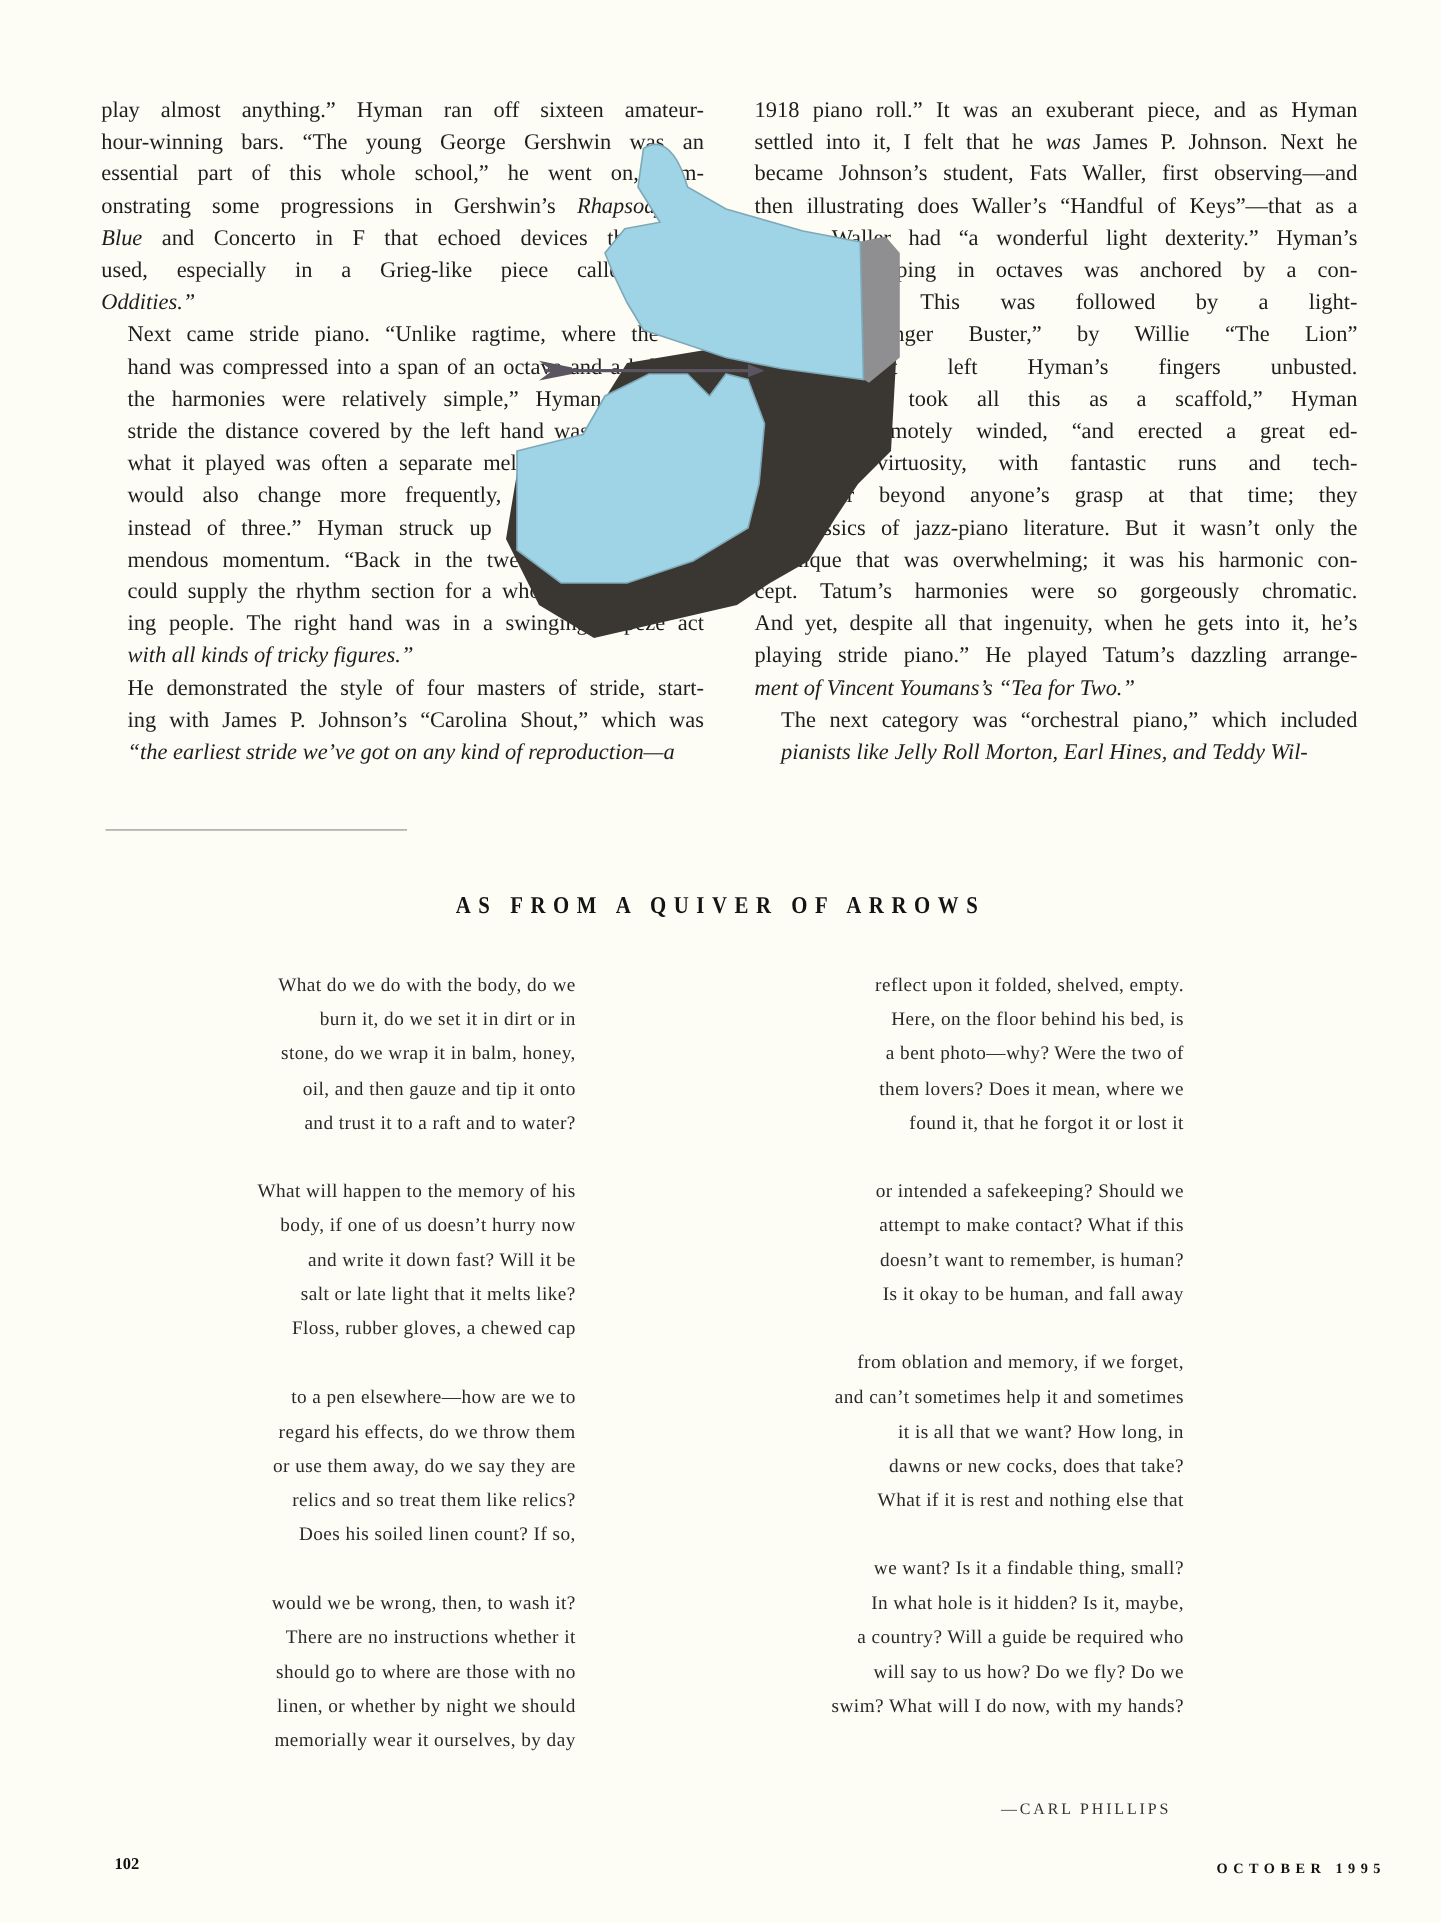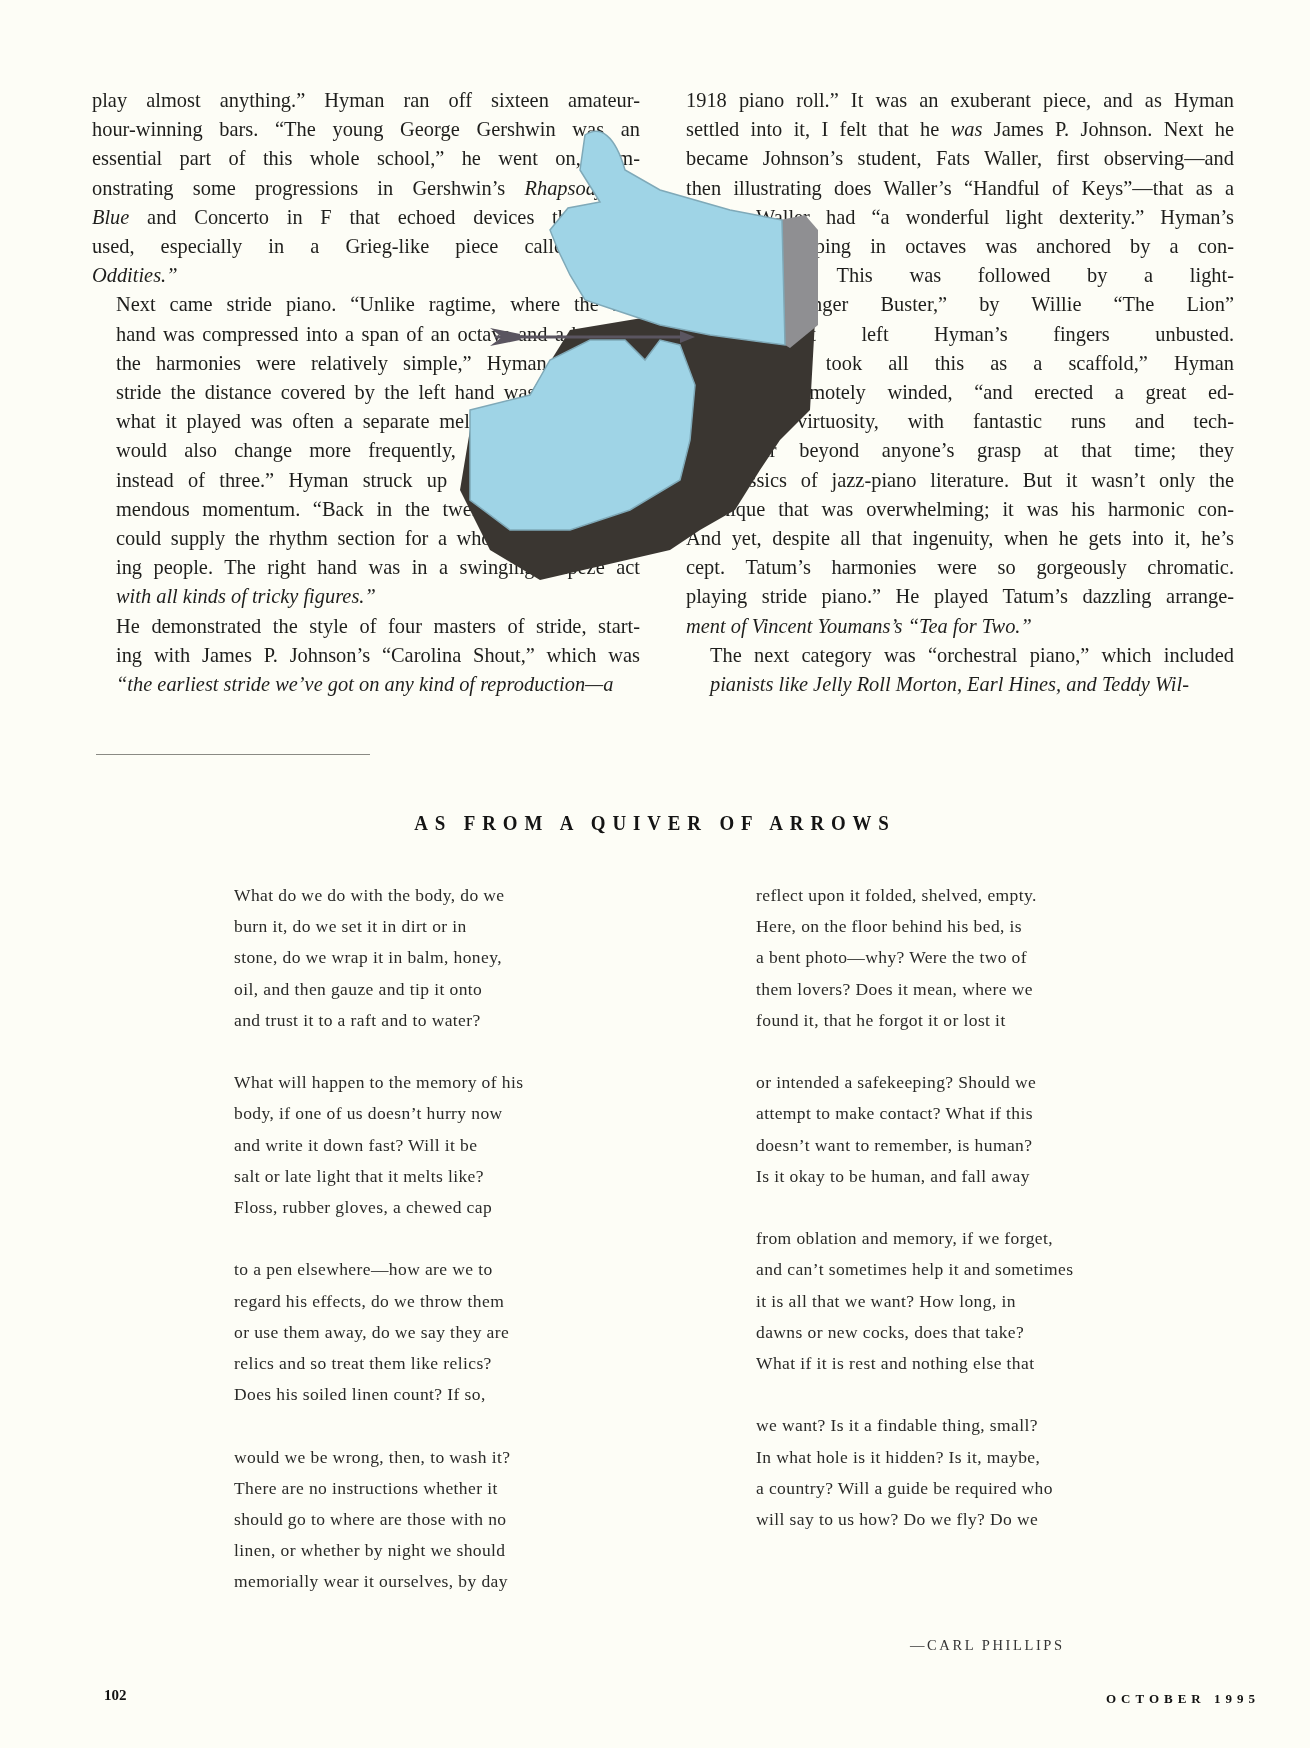--- a/index.html
+++ b/index.html
@@ -28,21 +28,21 @@
   #poem-title {
     position: absolute; left: 0; width: 1310px; top: 810px; text-align: center;
     font-family: "Liberation Serif", serif; font-weight: bold; font-size: 22px;
     letter-spacing: 8px; transform: scaleX(0.86); transform-origin: 655px 0;
     color: #141414;
   }
 
   .poem-col { position: absolute; top: 880px; font-size: 17.5px; line-height: 31.2px; white-space: nowrap; color: #2a2a28; letter-spacing: 0.4px; }
   #poem-left { left: 234px; }
   #poem-right { left: 724px; margin-left: 32px; }
-  .stanza { margin-bottom: 31.2px; }
+  .stanza { margin-bottom: 31.2px; text-align: right; }
   .stanza .pline { display: block; }
 
   #byline { position: absolute; top: 1604px; left: 910px; font-size: 14.5px; letter-spacing: 2.6px; color: #333; margin-top: 33px; }
 
   #page-number { position: absolute; left: 104px; top: 1687px; font-weight: bold; font-size: 15px; color: #111; }
   #issue-date { position: absolute; right: 50px; top: 1691px; font-weight: bold; font-size: 13px; letter-spacing: 5px; color: #111; }
 </style>
 </head>
 <body>
 
@@ -85,22 +85,22 @@
       <span class="line">left hand leaping in octaves was anchored by a con-</span>
       <span class="line">stant beat. This was followed by a light-</span>
       <span class="line">fingered “Finger Buster,” by Willie “The Lion”</span>
       <span class="line">Smith, that left Hyman’s fingers unbusted.</span>
       <span class="line">“Art Tatum took all this as a scaffold,” Hyman</span>
       <span class="line">said, not remotely winded, “and erected a great ed-</span>
       <span class="line">ifice of virtuosity, with fantastic runs and tech-</span>
       <span class="line">nique far beyond anyone’s grasp at that time; they</span>
       <span class="line">are classics of jazz-piano literature. But it wasn’t only the</span>
       <span class="line">technique that was overwhelming; it was his harmonic con-</span>
+      <span class="line">cept. Tatum’s harmonies were so gorgeously chromatic.</span>
       <span class="line">And yet, despite all that ingenuity, when he gets into it, he’s</span>
-      <span class="line">cept. Tatum’s harmonies were so gorgeously chromatic.</span>
       <span class="line">playing stride piano.” He played Tatum’s dazzling arrange-</span>
       <span class="line last">ment of Vincent Youmans’s “Tea for Two.”</span>
     </p>
     <p class="indent">
       <span class="line">The next category was “orchestral piano,” which included</span>
       <span class="line last">pianists like Jelly Roll Morton, Earl Hines, and Teddy Wil-</span>
     </p>
   </div>
 
 <svg id="illustration" viewBox="0 0 500 520" xmlns="http://www.w3.org/2000/svg">
@@ -173,19 +173,20 @@
       <span class="pline">and can’t sometimes help it and sometimes</span>
       <span class="pline">it is all that we want? How long, in</span>
       <span class="pline">dawns or new cocks, does that take?</span>
       <span class="pline">What if it is rest and nothing else that</span>
     </div>
     <div class="stanza">
       <span class="pline">we want? Is it a findable thing, small?</span>
       <span class="pline">In what hole is it hidden? Is it, maybe,</span>
       <span class="pline">a country? Will a guide be required who</span>
       <span class="pline">will say to us how? Do we fly? Do we</span>
+      <span class="pline">swim? What will I do now, with my hands?</span>
     </div>
   </div>
 
 <div id="byline">—CARL PHILLIPS</div>
 
 <div id="page-number">102</div>
 <div id="issue-date">OCTOBER 1995</div>
 
 </body></html>

